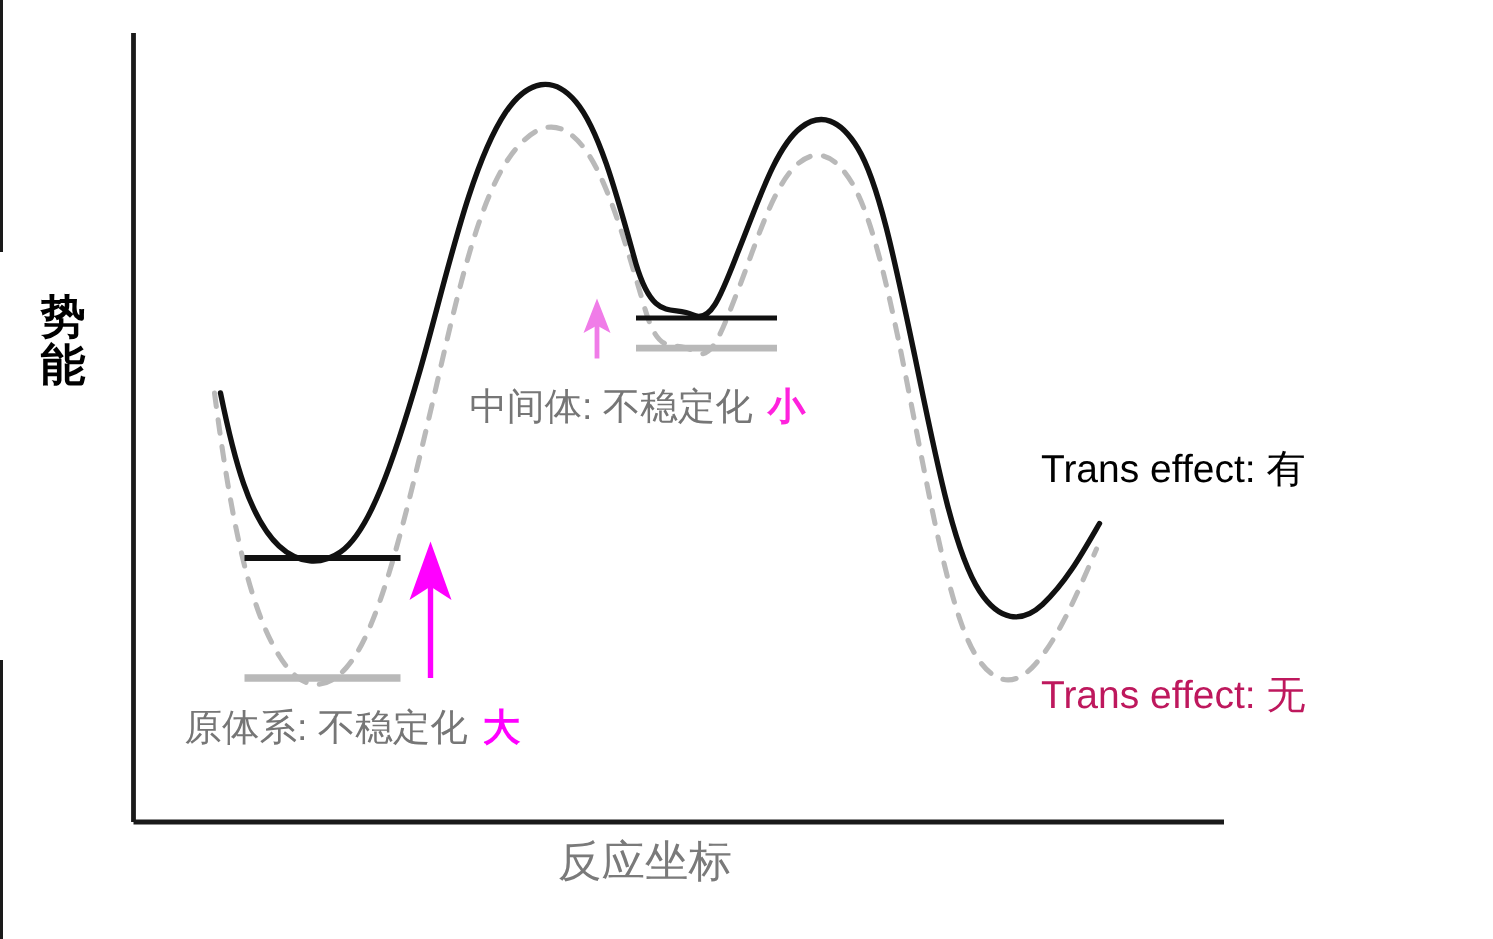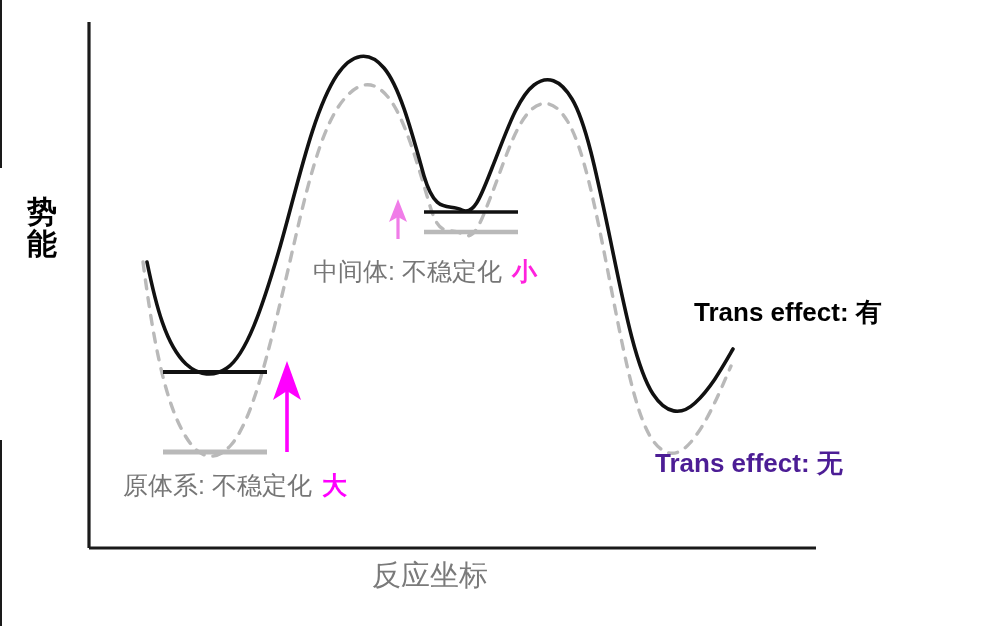--- a/index.html
+++ b/index.html
@@ -71,31 +71,31 @@
   #intermediate-annotation .accent {
     color: #ff22dd;
   }
   #reactant-annotation {
     left: 123px;
     top: 471px;
     text-align: right;
   }
   .trans {
     font-size: 26px;
-    font-weight: bold;
+    font-weight: normal;
   }
   #trans-effect-with {
     left: 694px;
     top: 298px;
     color: #000000;
   }
   #trans-effect-without {
-    left: 655px;
+    left: 694px;
     top: 449px;
-    color: #4c1d95;
+    color: #be185d;
   }
   .edge-mark {
     position: absolute;
     left: 0;
     width: 2px;
     background: #1a1a1a;
   }
   #edge-mark-top { top: 0px; height: 168px; }
   #edge-mark-bottom { top: 440px; height: 186px; }
 </style>

